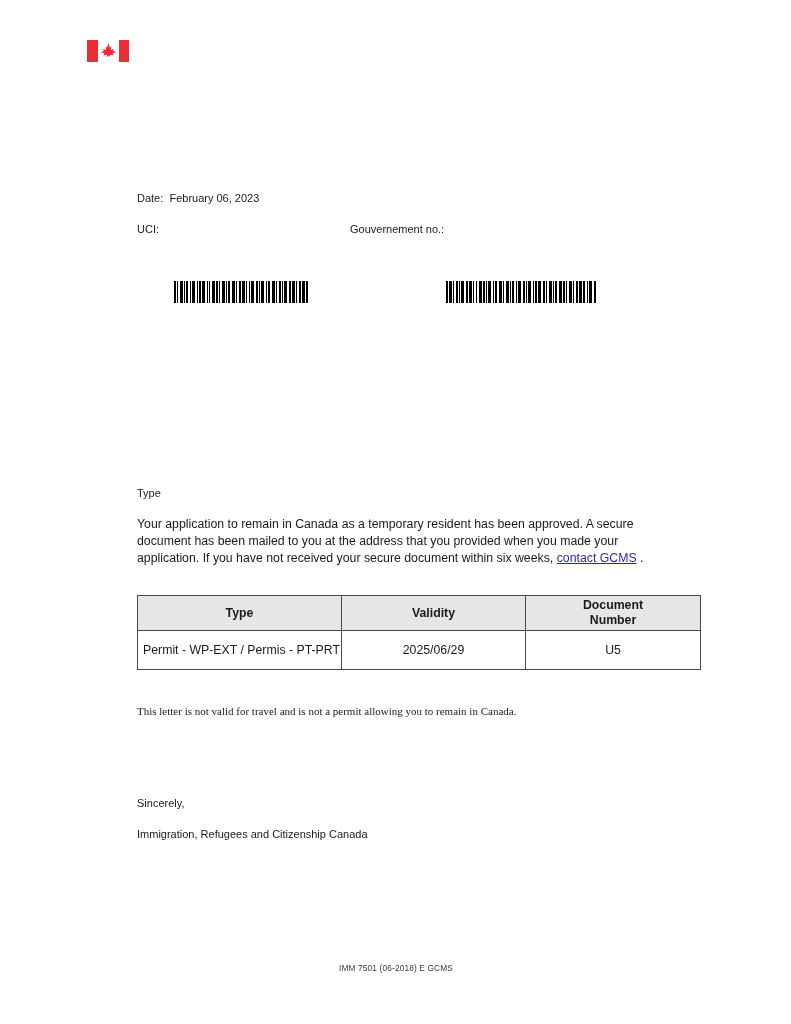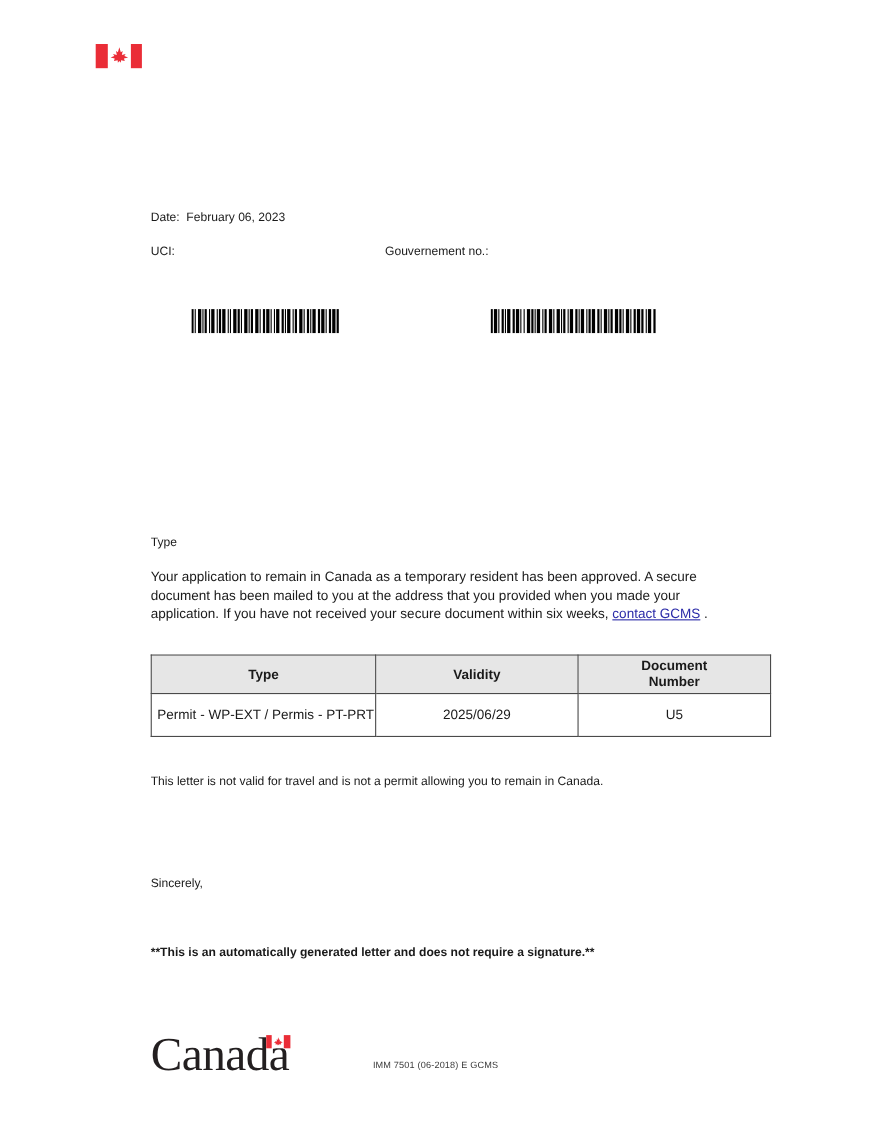--- a/index.html
+++ b/index.html
@@ -91,21 +91,21 @@
     font-size: 12.3px;
     line-height: 17.2px;
     color: #1a1a1a;
     text-align: left;
   }
   .para a {
     color: #2a2aa8;
     text-decoration: underline;
   }
 
-  .notice-line { left: 137px; top: 703px; }
+  .notice-line { left: 137px; top: 703px; font-family: Liberation Serif, serif; }
   .sincerely   { left: 137px; top: 795px; }
   .dept-line   { left: 137px; top: 826px; }
   .auto-line   { left: 137px; top: 858px; font-weight: bold; }
 
   
   .barcode {
     position: absolute;
     height: 22px;
     overflow: hidden;
     display: flex;
@@ -438,32 +438,18 @@
           </td>
         <td>
             <span class="cell-clip">U5</span>
           </td>
       </tr>
     </tbody>
   </table>
 
   <div class="txt notice-line">This letter is not valid for travel and is not a permit allowing you to remain in Canada.</div>
   <div class="txt sincerely">Sincerely,</div>
-  <div class="txt auto-line">**This is an automatically generated letter and does not require a signature.**</div>
-
-  <div class="canada-wordmark">
-    <span class="wordmark-wrap">
-      <span class="word">Canada</span>
-      <span class="wm-flag">
-        <span class="bar-l"></span>
-        <span class="bar-r"></span>
-        <span class="leaf">
-          <svg width="10" height="10.5" viewBox="0 0 100 100" aria-hidden="true">
-            <path fill="#EA2D37" d="M50 8 L57 31 L66 26 L62 45 L80 40 L74 50 L92 57 L72 62 L76 74 L58 70 L57 82 L50 74 L43 82 L42 70 L24 74 L28 62 L8 57 L26 50 L20 40 L38 45 L34 26 L43 31 Z"></path>
-          </svg>
-        </span>
-      </span>
-    </span>
-  </div>
+  <div class="txt dept-line">Immigration, Refugees and Citizenship Canada</div>
+
 
   <div class="form-code">IMM 7501 (06-2018) E GCMS</div>
 
 </div>
 
 </body></html>

